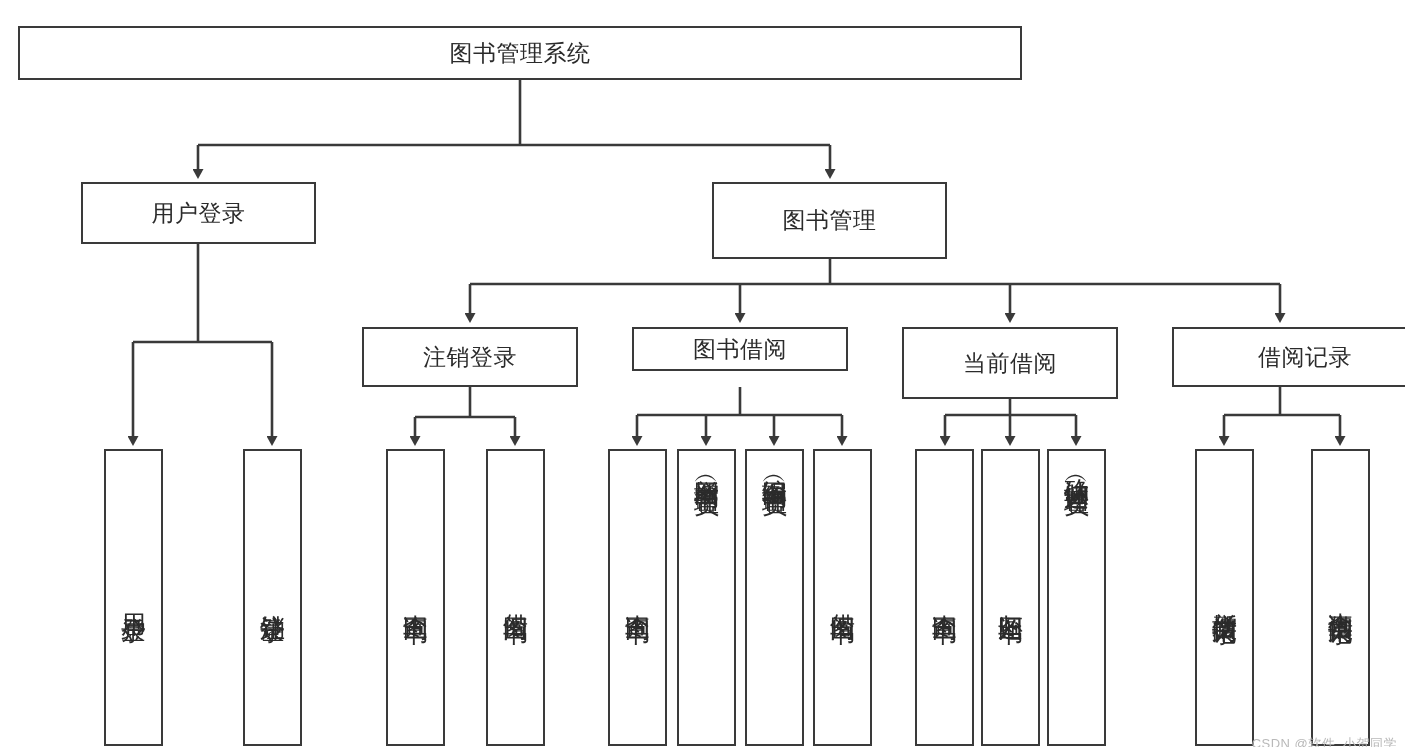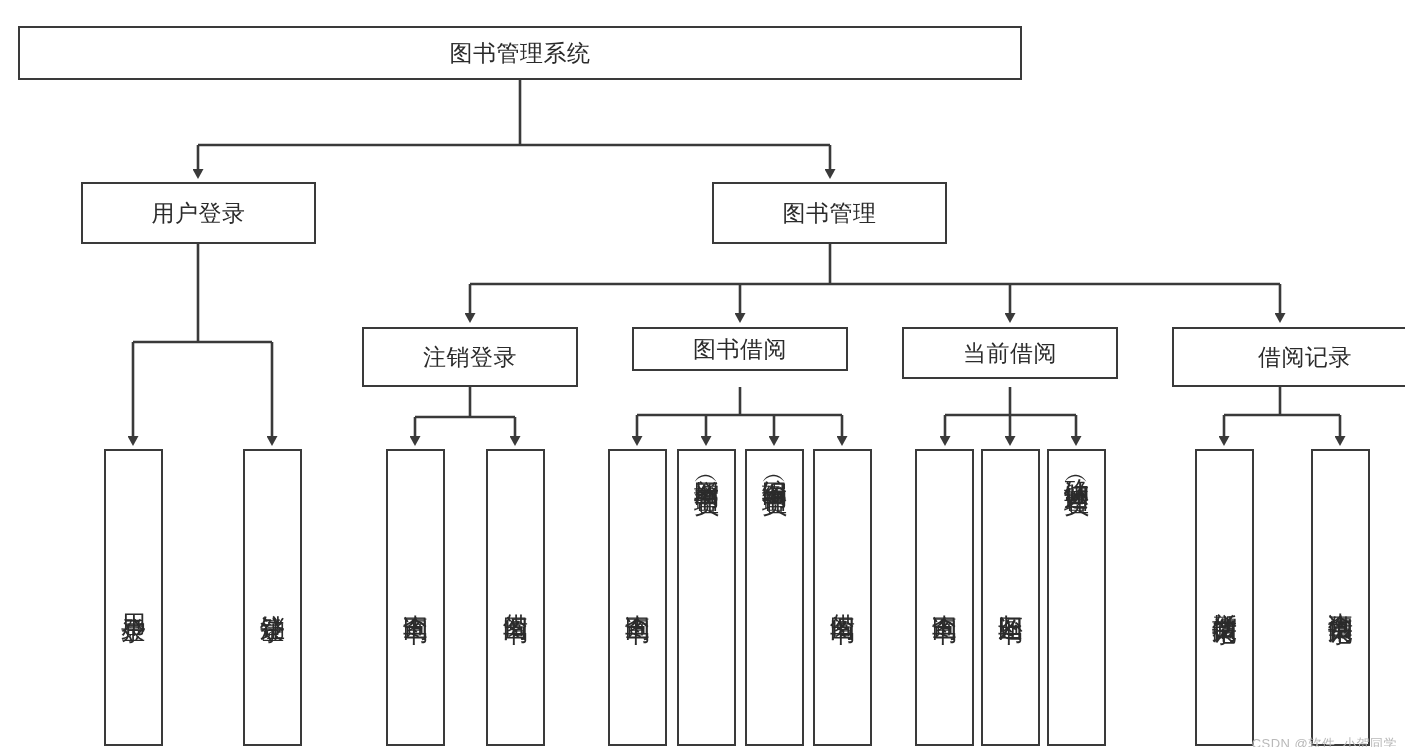--- a/index.html
+++ b/index.html
@@ -132,33 +132,33 @@
   </svg>
 
   <div class="node horiz" style="left:18px; top:14px; width:1004px; height:54px;">
     <span class="node-label">图书管理系统</span>
   </div>
 
   <div class="node horiz" style="left:81px; top:170px; width:235px; height:62px;">
     <span class="node-label">用户登录</span>
   </div>
 
-  <div class="node horiz" style="left:712px; top:170px; width:235px; height:62px;">
+  <div class="node horiz" style="left:712px; top:170px; width:235px; height:77px;">
     <span class="node-label">图书管理</span>
   </div>
 
   <div class="node horiz" style="left:362px; top:315px; width:216px; height:60px;">
     <span class="node-label">注销登录</span>
   </div>
 
   <div class="node horiz" style="left:632px; top:315px; width:216px; height:44px;">
     <span class="node-label">图书借阅</span>
   </div>
 
-  <div class="node horiz" style="left:902px; top:315px; width:216px; height:52px;">
+  <div class="node horiz" style="left:902px; top:315px; width:216px; height:72px;">
     <span class="node-label">当前借阅</span>
   </div>
 
   <div class="node horiz" style="left:1172px; top:315px; width:256px; height:60px;padding-left:10px;">
     <span class="node-label">借阅记录</span>
   </div>
 
   <div class="node vert centered" style="left:104px; top:437px; width:59px; height:297px;">
     <span class="node-label">用户登录</span>
   </div>

